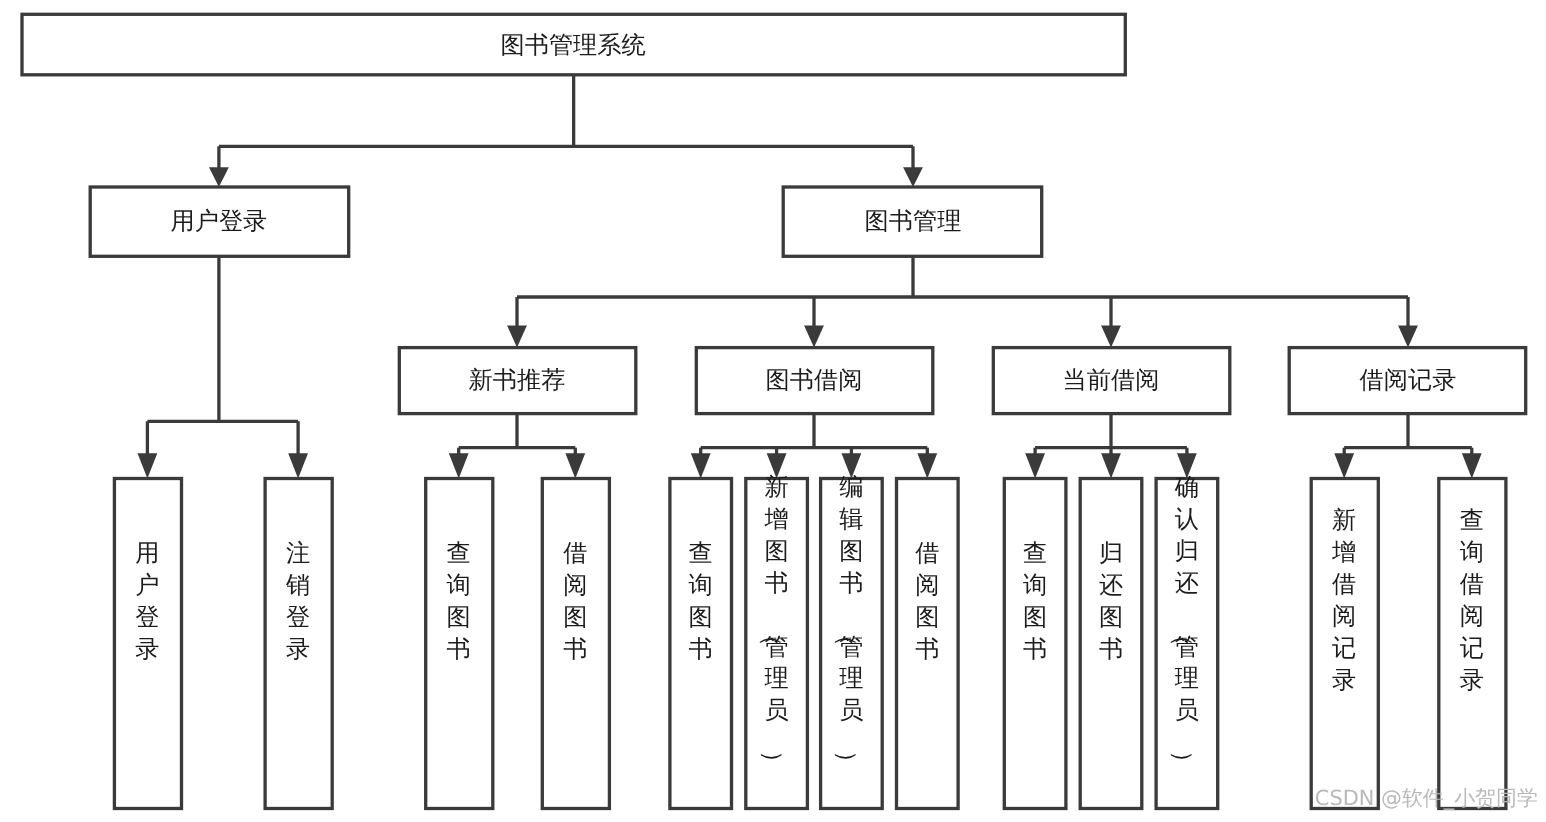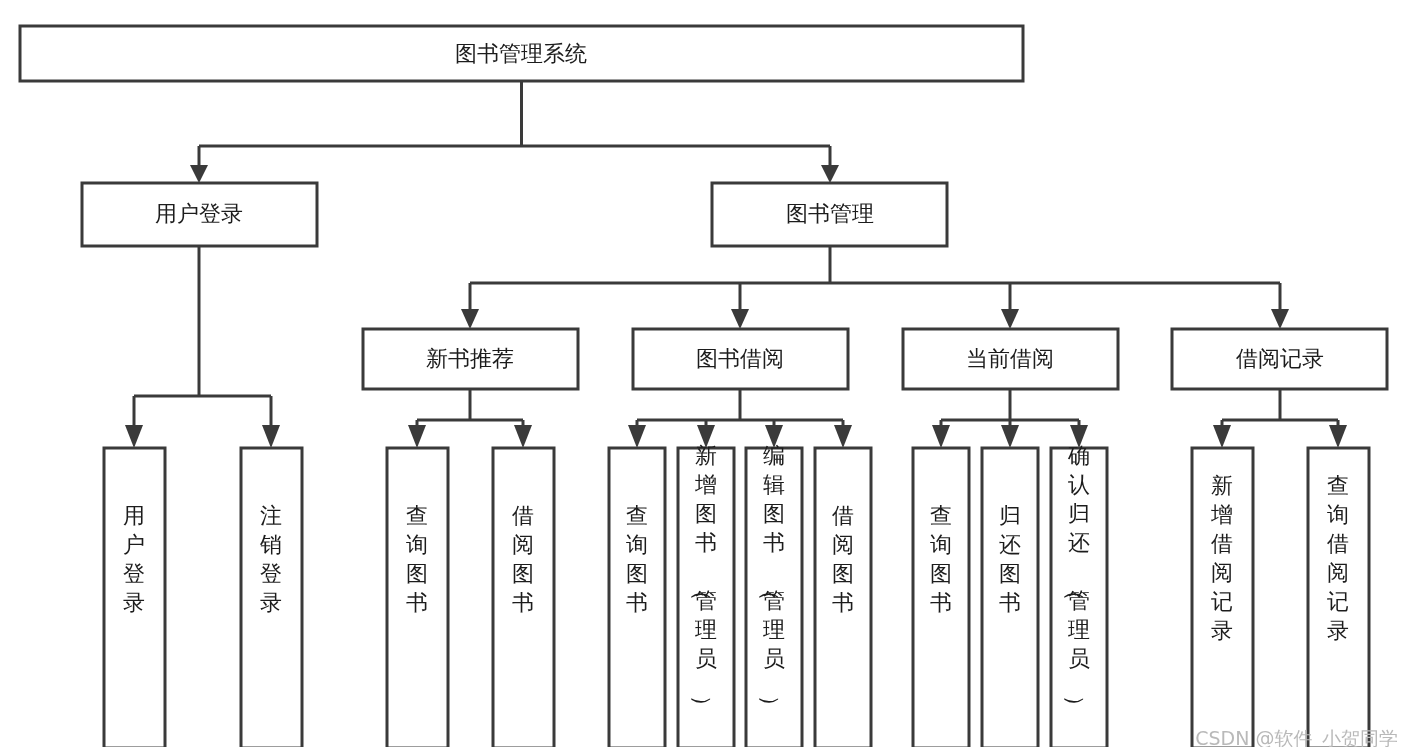--- a/index.html
+++ b/index.html
@@ -10,21 +10,21 @@
   body {
     width: 1405px;
     height: 747px;
     position: relative;
     font-family: "DejaVu Sans", "Liberation Sans", sans-serif;
     overflow: hidden;
   }
   #diagram-root {
     position: absolute;
     left: 0;
-    top: 13px;
+    top: 0;
     width: 1405px;
     height: 712px;
   }
   svg.diagram-canvas {
     display: block;
     width: 1405px;
     height: 747px;
   }
   .node-box {
     fill: #ffffff;

